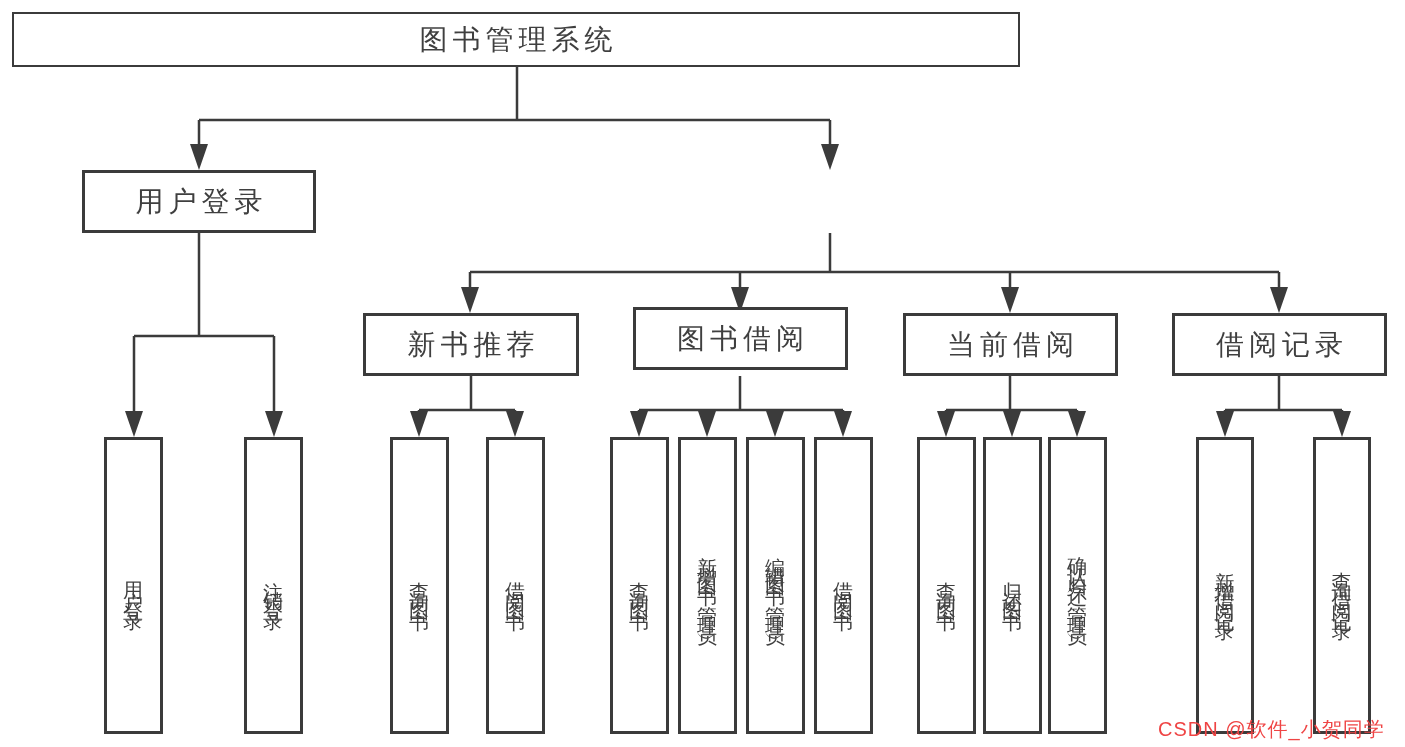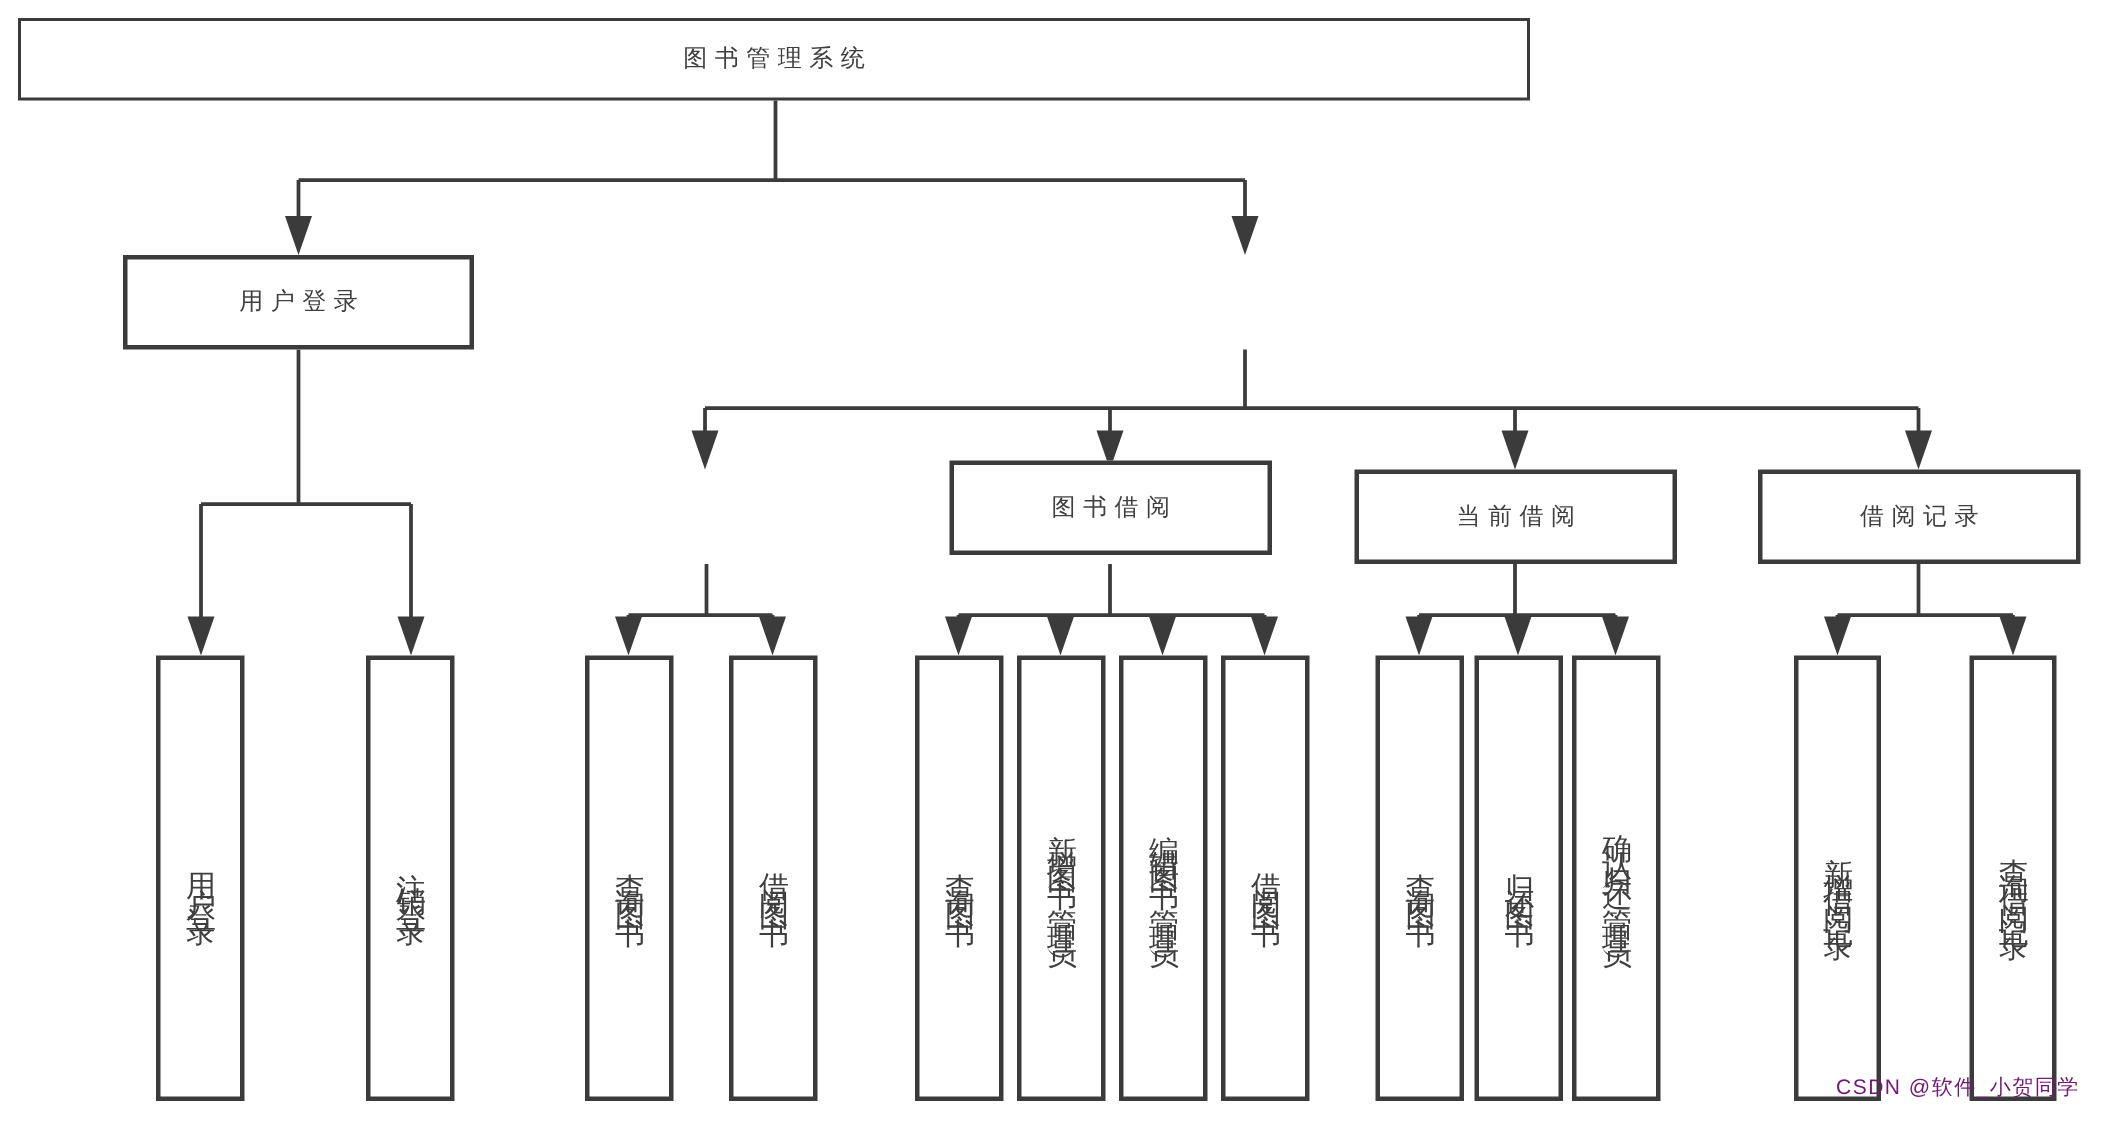--- a/index.html
+++ b/index.html
@@ -21,39 +21,39 @@
     box-sizing: border-box;
     background: #ffffff;
     border: 3px solid #3b3b3b;
     display: flex;
     align-items: center;
     justify-content: center;
     color: #3f3f3f;
   }
   .box.root { border-width: 2px; }
   .box.h span {
-    font-size: 16px;
+    font-size: 28px;
     letter-spacing: 5px;
     text-indent: 5px;
     white-space: nowrap;
     text-align: center;
   }
   .box.v span {
     writing-mode: vertical-rl;
     text-orientation: mixed;
     font-size: 20px;
     letter-spacing: 10px;
     line-height: 1;
   }
   .watermark {
     position: absolute;
-    left: 1224px;
+    left: 1158px;
     top: 716px;
-    font-size: 14px;
-    color: #701a75;
+    font-size: 20px;
+    color: #ef4444;
     white-space: nowrap;
     letter-spacing: 1px;
   }
 </style>
 </head>
 <body>
 
 <div class="canvas">
 
   <svg class="connectors" viewBox="0 0 1405 747" xmlns="http://www.w3.org/2000/svg">
@@ -93,20 +93,23 @@
   </svg>
 
   <div class="box h root" style="left:12px;top:12px;width:1008px;height:55px">
     <span>图书管理系统</span>
   </div>
 
   <div class="box h" style="left:82px;top:170px;width:234px;height:63px">
     <span>用户登录</span>
   </div>
 
+  <div class="box h" style="left:363px;top:313px;width:216px;height:63px">
+    <span>新书推荐</span>
+  </div>
   <div class="box h" style="left:633px;top:307px;width:215px;height:63px">
     <span>图书借阅</span>
   </div>
   <div class="box h" style="left:1172px;top:313px;width:215px;height:63px">
     <span>借阅记录</span>
   </div>
   <div class="box h" style="left:903px;top:313px;width:215px;height:63px">
     <span>当前借阅</span>
   </div>
 

